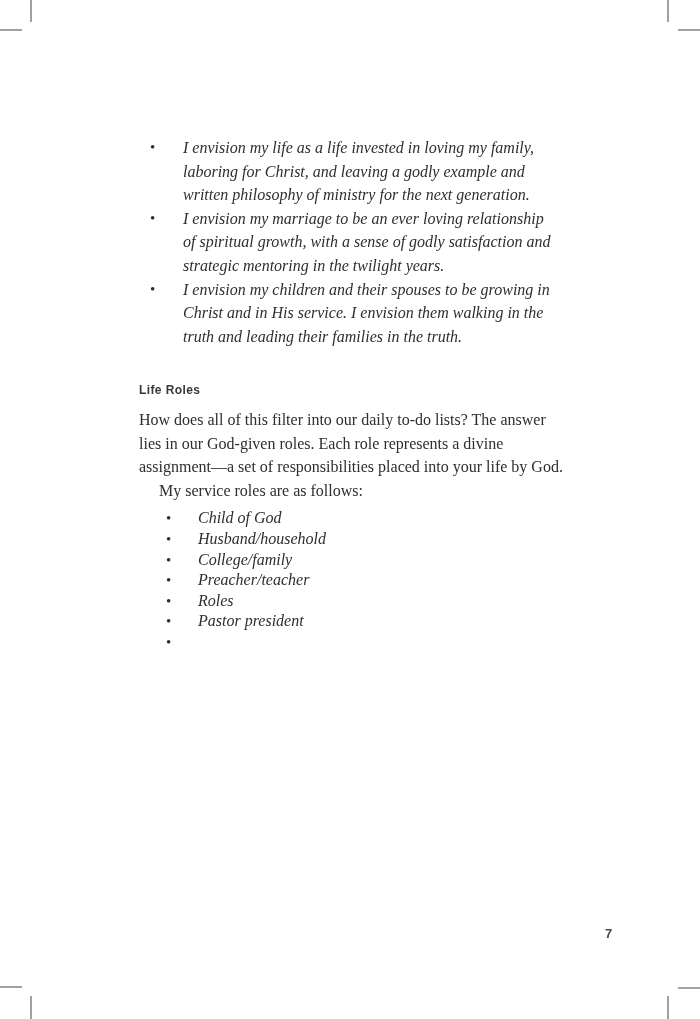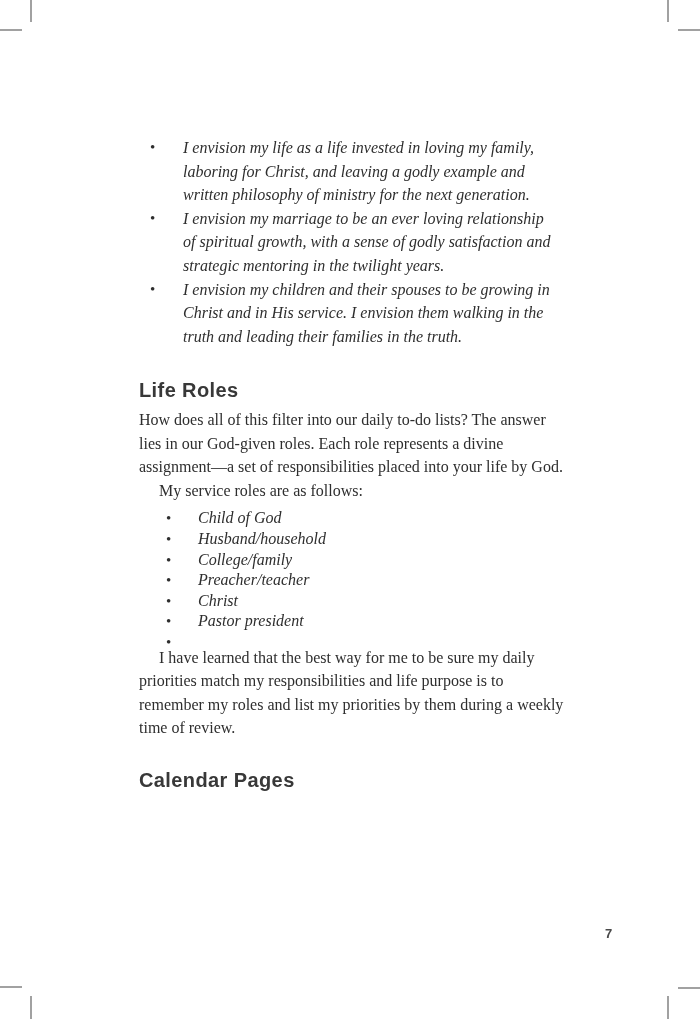--- a/index.html
+++ b/index.html
@@ -33,21 +33,21 @@
     left: 11px;
     top: 0;
     font-style: normal;
     font-size: 15px;
   }
   .li-text { white-space: pre-line; }
   
   .section-heading {
     font-family: "Liberation Sans", sans-serif;
     font-weight: 700;
-    font-size: 20px;
+    font-size: 12px;
     line-height: 20px;
     letter-spacing: 0.4px;
     color: #383838;
   }
   .heading-life-roles { margin-top: 32px; }
   .heading-calendar { margin-top: 30px; }
   
   .para {
     font-size: 16px;
     line-height: 23.5px;
@@ -148,35 +148,30 @@
       <li>
         <span class="bullet">•</span>
         <span class="li-text">College/family</span>
       </li>
       <li>
         <span class="bullet">•</span>
         <span class="li-text">Preacher/teacher</span>
       </li>
       <li>
         <span class="bullet">•</span>
-        <span class="li-text">Christ</span>
+        <span class="li-text">Roles</span>
       </li>
       <li>
         <span class="bullet">•</span>
         <span class="li-text">Pastor president</span>
       </li>
       <li>
         <span class="bullet">•</span>
       </li>
     </ul>
 
-    <p class="para indent para-conclusion">I have learned that the best way for me to be sure my daily
-priorities match my responsibilities and life purpose is to
-remember my roles and list my priorities by them during a weekly
-time of review.</p>
 
-    <h2 class="section-heading heading-calendar">Calendar Pages</h2>
 
   </div>
 
   <div class="page-number">7</div>
 
 </div>
 
 </body></html>

